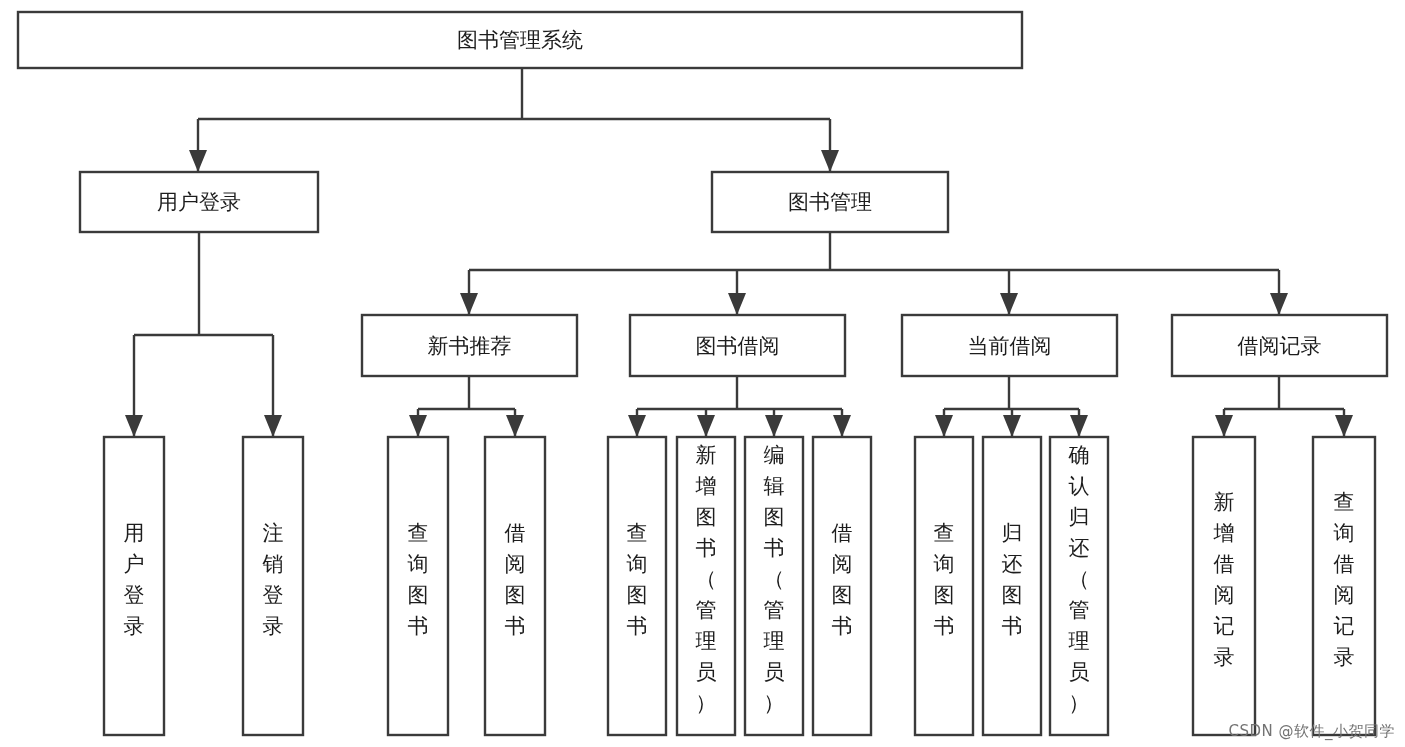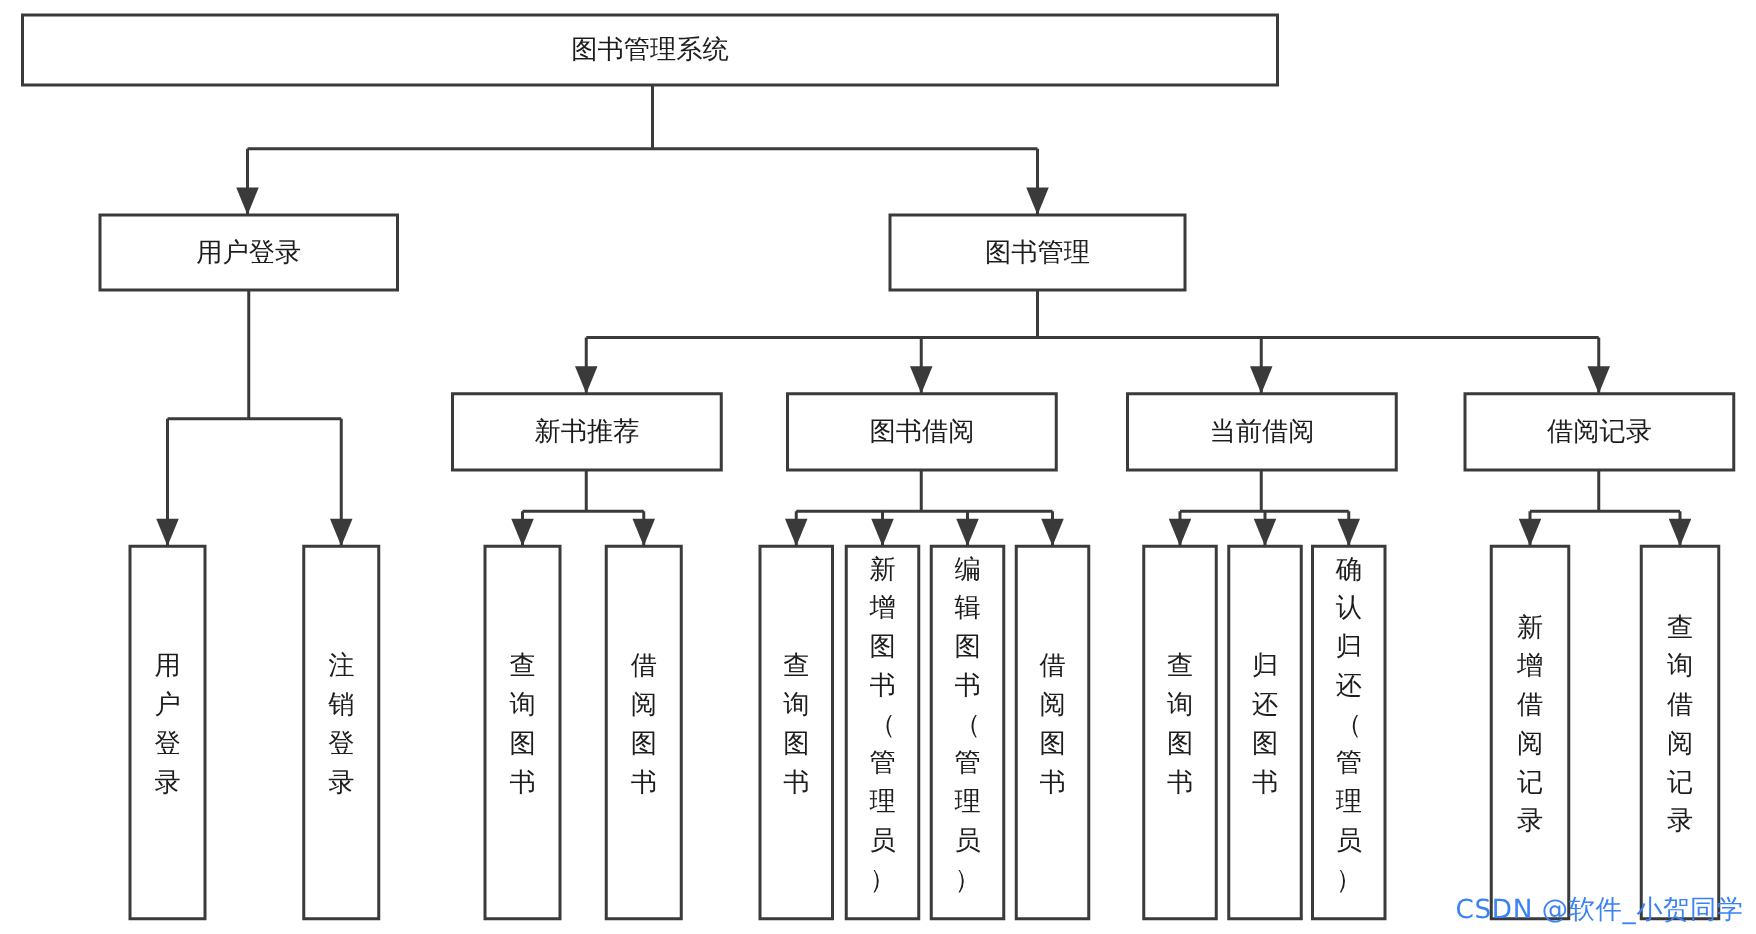--- a/index.html
+++ b/index.html
@@ -55,22 +55,22 @@
     font-family: "DejaVu Sans", "Liberation Sans", sans-serif;
     fill: #1d1d1d;
     font-size: 21px;
     text-anchor: middle;
   }
   .watermark-text {
     position: absolute;
     right: 10px;
     bottom: 6px;
     font-family: "DejaVu Sans", "Liberation Sans", sans-serif;
-    font-size: 21px;
-    color: #3b82f6;
+    font-size: 15px;
+    color: #737373;
     white-space: nowrap;
     letter-spacing: 0.5px;
     user-select: none;
   }
 </style>
 </head>
 <body>
 
 <div id="diagram-root">
   <svg class="diagram-canvas" id="diagram-canvas" viewBox="0 0 1405 747" xmlns="http://www.w3.org/2000/svg">

